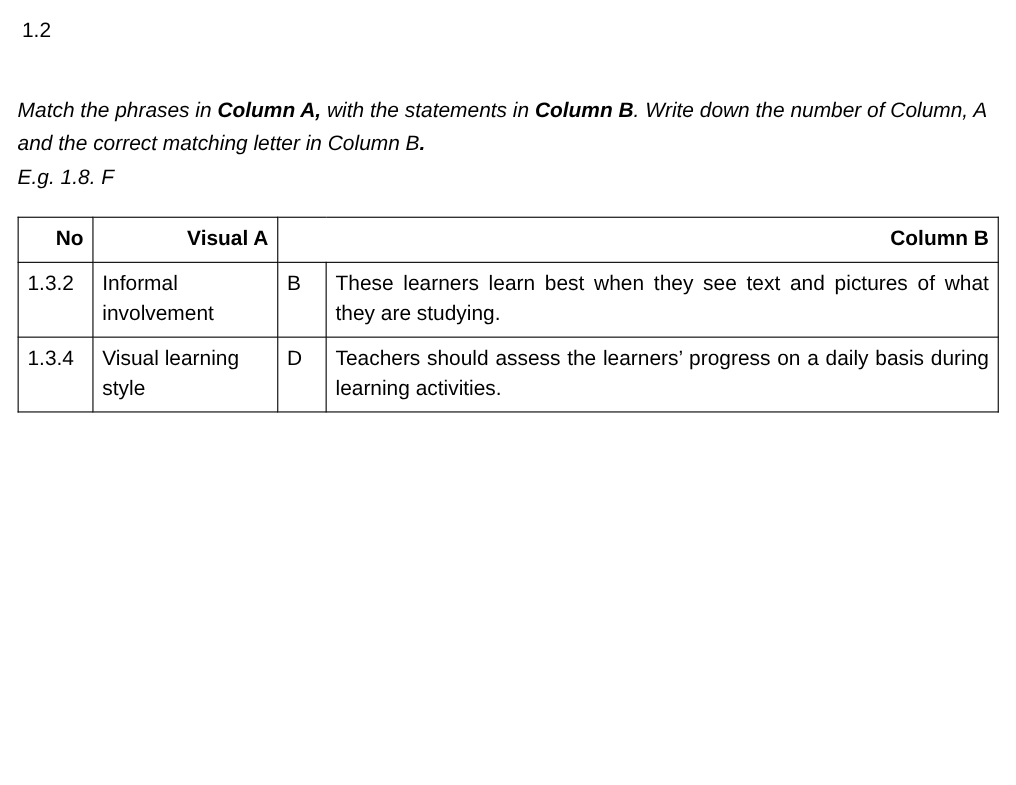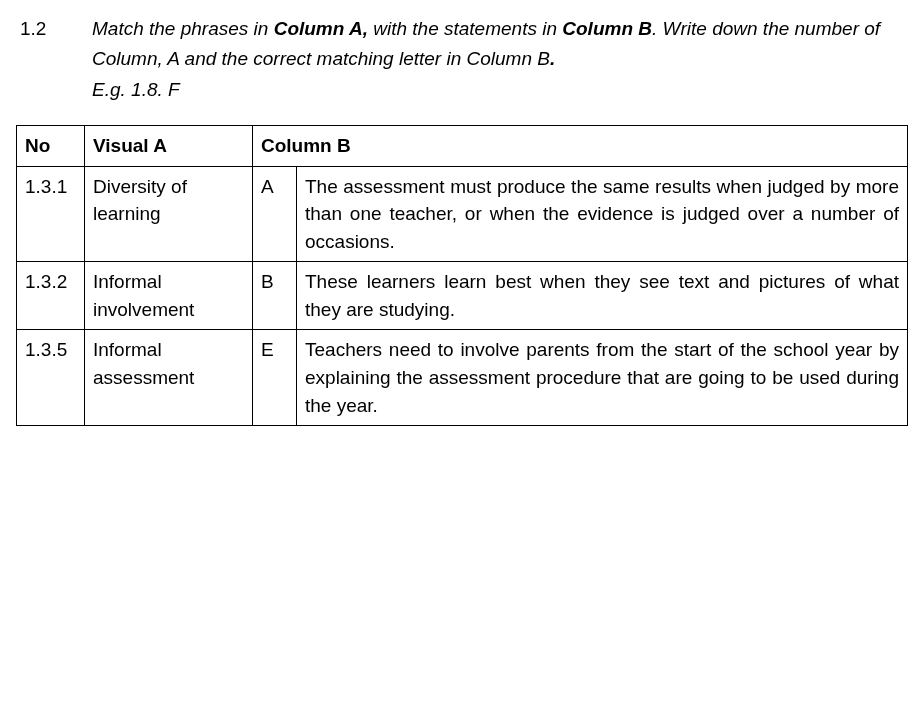--- a/index.html
+++ b/index.html
@@ -9,20 +9,21 @@
       background: #fff;
       margin: 0;
       padding: 14px 16px 20px 16px;
       width: 924px;
       box-sizing: border-box;
     }
     .instruction {
       display: flex;
       margin-bottom: 20px;
       line-height: 1.6;
+      flex-direction: column;
     }
     .instruction-number {
       flex: 0 0 72px;
       padding-left: 4px;
     }
     .instruction-text {
       flex: 1;
       font-style: italic;
     }
     table {
@@ -32,21 +33,21 @@
     }
     th, td {
       border: 1px solid #000;
       padding: 6px 8px;
       vertical-align: top;
       font-size: 19px;
       line-height: 1.45;
     }
     th {
       font-weight: bold;
-      text-align: left;
+      text-align: right;
     }
     col.no { width: 68px; }
     col.colA { width: 168px; }
     col.letter { width: 44px; }
     col.colB { width: auto; }
     td.letter {
       text-align: left;
     }
     td.colB-text {
       text-align: justify;
@@ -73,31 +74,25 @@
   </colgroup>
   <thead>
     <tr>
       <th>No</th>
       <th>Visual A</th>
       <th colspan="2">Column B</th>
     </tr>
   </thead>
   <tbody>
     <tr>
-      <td>1.3.1</td>
-      <td>Diversity of learning</td>
-      <td class="letter">A</td>
-      <td class="colB-text">The assessment must produce the same results when judged by more than one teacher, or when the evidence is judged over a number of occasions.</td>
-    </tr>
-    <tr>
       <td>1.3.2</td>
       <td>Informal involvement</td>
       <td class="letter">B</td>
       <td class="colB-text">These learners learn best when they see text and pictures of what they are studying.</td>
     </tr>
     <tr>
-      <td>1.3.5</td>
-      <td>Informal assessment</td>
-      <td class="letter">E</td>
-      <td class="colB-text">Teachers need to involve parents from the start of the school year by explaining the assessment procedure that are going to be used during the year.</td>
+      <td>1.3.4</td>
+      <td>Visual learning style</td>
+      <td class="letter">D</td>
+      <td class="colB-text">Teachers should assess the learners’ progress on a daily basis during learning activities.</td>
     </tr>
   </tbody>
 </table>
 
 </body></html>

